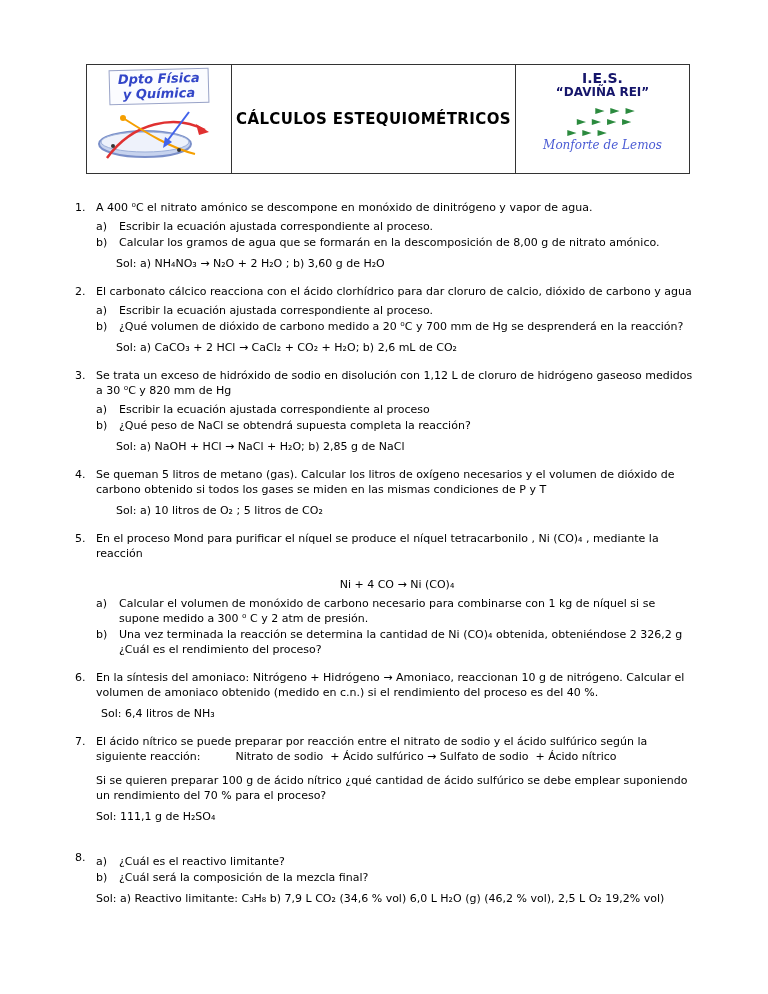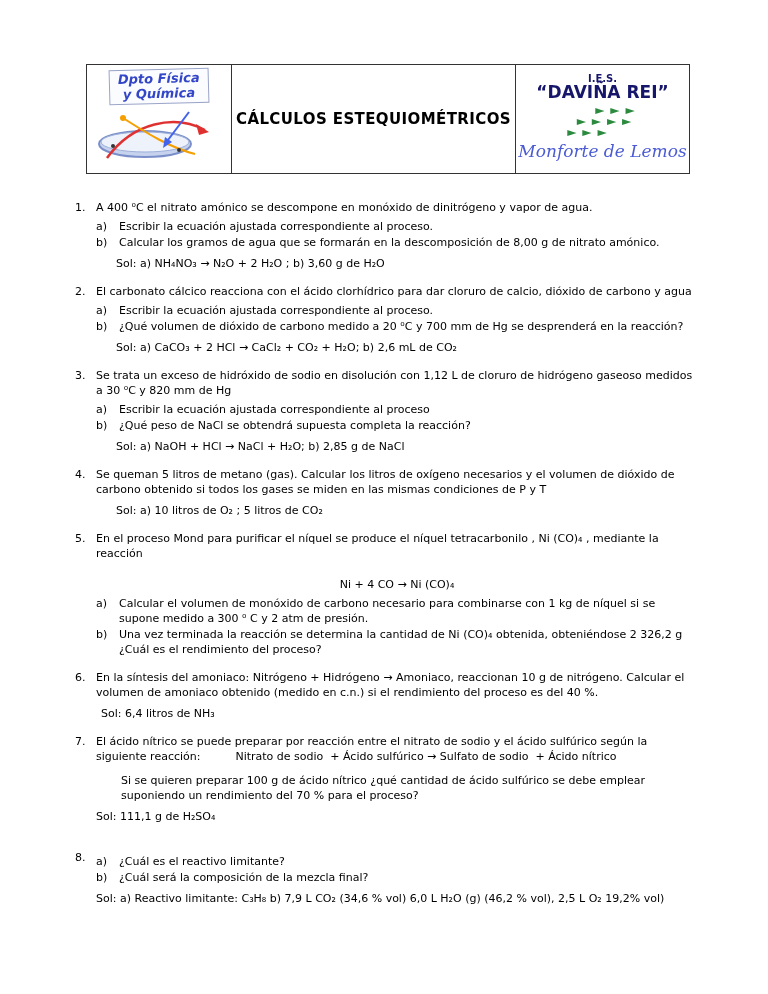--- a/index.html
+++ b/index.html
@@ -24,45 +24,45 @@
 
   .doc-title { font-weight:bold; font-size:15px; letter-spacing:0.4px;text-align:right; }
 
   .logo-left-text {
     display:inline-block; border:1px solid #9aa4c8; padding:1px 8px 2px;
     color:#3346c8; font-weight:bold; font-style:italic; font-size:13px; line-height:15px;
     transform:rotate(-1.5deg); background:#fbfcff;
   }
   .logo-sketch { display:block; margin:2px auto 0; }
 
-  .ies-line   { font-weight:bold; color:#16166b; font-size:10px; line-height:13px; }
-  .school-line{ font-weight:bold; color:#16166b; font-size:17px; line-height:15px; }
+  .ies-line   { font-weight:bold; color:#16166b; font-size:14px; line-height:13px; }
+  .school-line{ font-weight:bold; color:#16166b; font-size:12px; line-height:15px; }
   .arrows-block { margin-top:5px; color:#2b8a3e; font-size:12px; line-height:11px; letter-spacing:1px; }
   .arrow-row-1 { padding-left:26px; }
   .arrow-row-2 { padding-left:4px; }
   .arrow-row-3 { padding-right:30px; }
   .motto-line {
-    margin-top:6px; font-family:"DejaVu Serif", serif; font-style:italic;
-    color:#4a5bd4; font-size:17px;
+    margin-top:0; font-family:"DejaVu Serif", serif; font-style:italic;
+    color:#4a5bd4; font-size:12px;
   }
 
   
   .problems { margin-top:26px; }
   .problem  { display:flex; margin-bottom:13px; }
   .problem.big-gap { margin-bottom:26px; }
   .pnum  { width:21px; flex:none; }
   .pbody { flex:1; min-width:0; }
   .ptext { }
   .pre   { white-space:pre-wrap; }
   .pequation { text-align:center; margin:16px 0 4px; }
   .pitem  { display:flex; margin-top:1px; }
   .pitem.first { margin-top:4px; }
   .ilabel { width:23px; flex:none; }
   .itext  { flex:1; min-width:0; }
-  .ppara2 { margin-top:9px;margin-left:25px; }
+  .ppara2 { margin-top:9px; }
   .psol   { margin-top:6px; padding-left:20px; }
   .psol.flush { padding-left:0; }
   .psol.gap   { margin-top:17px; }
   .psol.small-indent { padding-left:5px; }
 </style>
 </head>
 <body>
 
 <div class="page">
 

